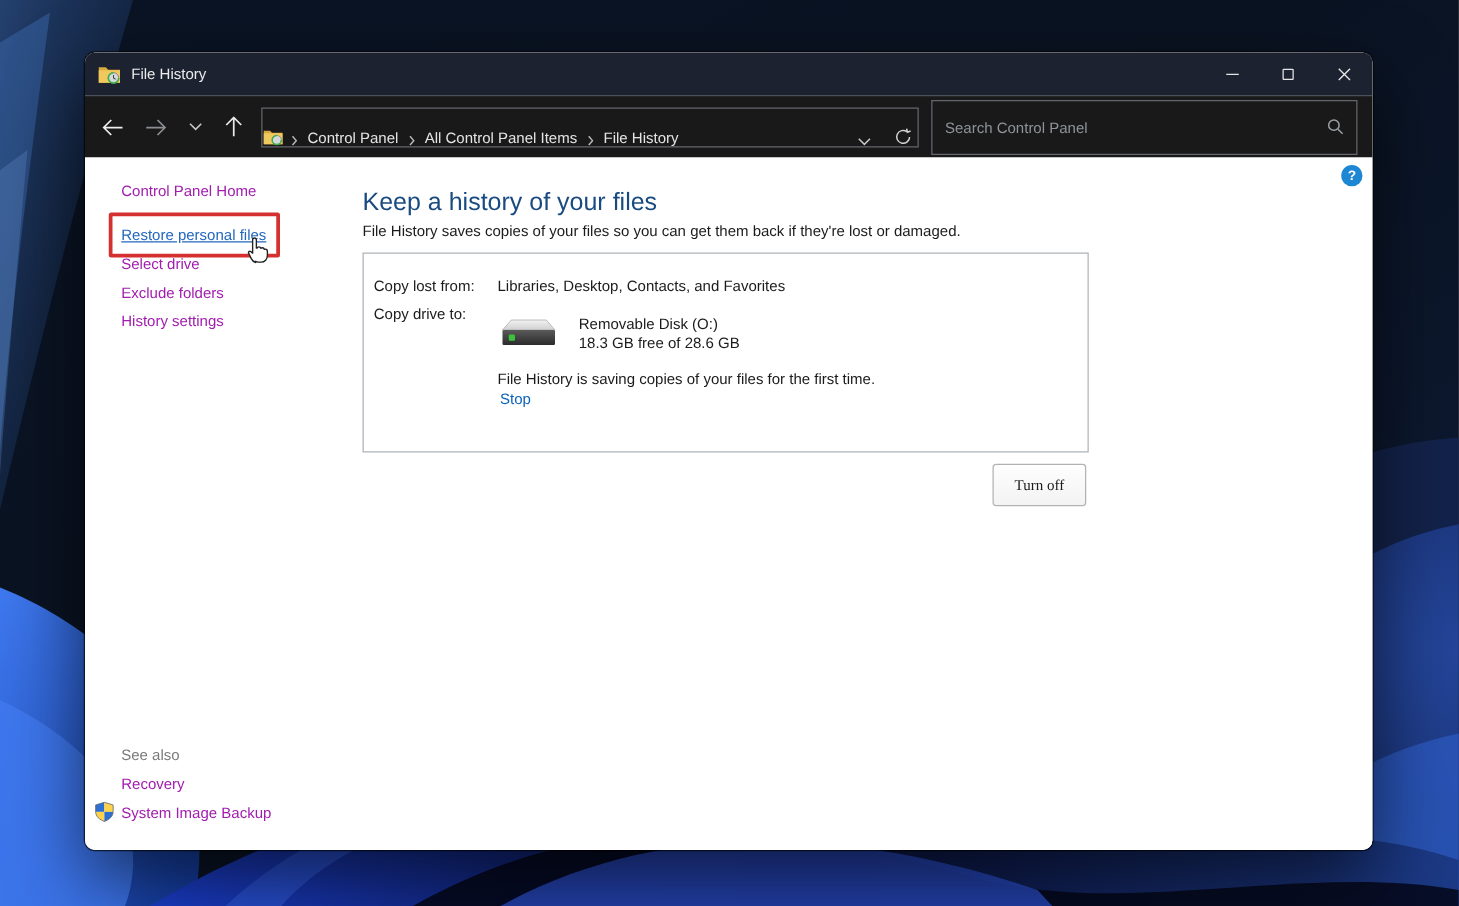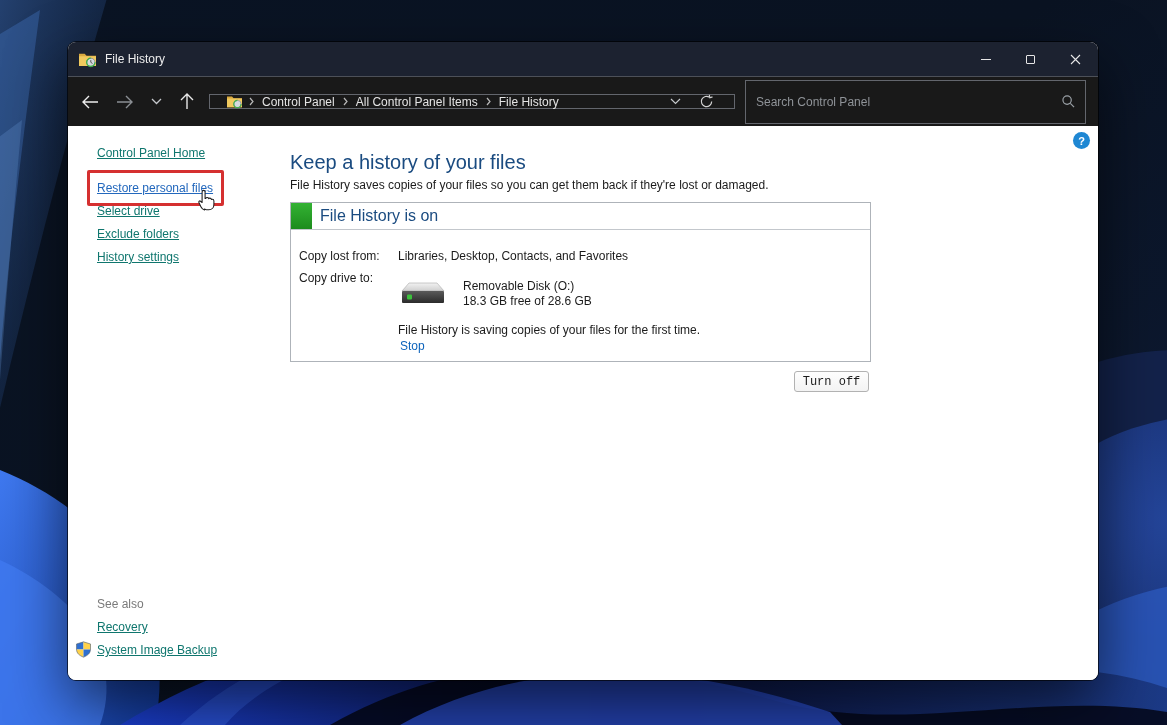--- a/index.html
+++ b/index.html
@@ -24,41 +24,41 @@
   .caption-btn { width:45px; height:34px; display:flex; align-items:center; justify-content:center; cursor:default; }
   .glyph-min { width:10px; height:1px; background:#e6e6e6; display:block; }
   .glyph-max { width:9px; height:9px; border:1px solid #e6e6e6; border-radius:1px; display:block; }
   .glyph-close { stroke:#e6e6e6; }
 
   
   .navbar { height:50px; background:#191919; border-top:1px solid #4c5058; display:flex; align-items:center; padding:0 12px 0 8px; }
   .nav-btn { height:28px; display:flex; align-items:center; justify-content:center; border-radius:4px; }
   .nav-btn svg { display:block; }
   .addressbar {
-    flex:1; height:15px; margin-left:8px; border:1px solid #63666d; background:#191919;
-    display:flex; align-items:center; padding:0 16px; min-width:0;
+    flex:1; height:32px; margin-left:8px; border:1px solid #63666d; background:#191919;
+    display:flex; align-items:flex-end; padding:0 0; min-width:0;
   }
   .addressbar .crumb { color:#e4e4e4; font-size:12px; padding:0 2px; white-space:nowrap; }
   .crumb-sep { margin:0 6px; display:flex; align-items:center; }
   .addr-spacer { flex:1; }
   .searchbox {
     width:341px; height:44px; margin-left:10px; border:1px solid #63666d; background:#191919;
     display:flex; align-items:center; padding:0 10px;
   }
   .searchbox input {
     flex:1; background:transparent; border:none; outline:none;
     color:#d6d6d6; font-size:12px; font-family:inherit;
   }
   .searchbox input::placeholder { color:#8f9398; opacity:1; }
 
   
   .content { position:absolute; top:84px; left:0; right:0; bottom:0; background:#ffffff; }
 
   .sidebar { position:absolute; left:0; top:0; bottom:0; width:222px; }
-  .side-link { position:absolute; left:29px; font-size:12px; color:#0f766e; white-space:nowrap; cursor:pointer;text-decoration:underline; }
+  .side-link { position:absolute; left:29px; font-size:12px; color:#a21caf; white-space:nowrap; cursor:pointer; }
   .side-link.hovered { color:#2368bd; text-decoration:underline; }
   .side-caption { position:absolute; left:29px; font-size:12px; color:#7a7a7a; white-space:nowrap; }
   .annotation-box {
     position:absolute; left:19px; top:44px; width:137px; height:36px;
     border:3px solid #d53030; border-radius:2px; pointer-events:none;
   }
   .cursor-hand { position:absolute; left:127px; top:61px; pointer-events:none; }
   .shield { position:absolute; left:7px; top:515px; }
 
   .main { position:absolute; left:222px; top:0; right:0; bottom:0; }
@@ -73,23 +73,23 @@
   .lbl-from { position:absolute; left:8px; top:19px; }
   .val-from { position:absolute; left:107px; top:19px; }
   .lbl-to { position:absolute; left:8px; top:41px; }
   .drive-icon { position:absolute; left:110px; top:48px; }
   .drive-name { position:absolute; left:172px; top:49px; }
   .drive-space { position:absolute; left:172px; top:64px; }
   .status-msg { position:absolute; left:107px; top:93px; }
   .stop-link { position:absolute; left:109px; top:109px; color:#0c63bb; cursor:pointer; }
 
   .turnoff-btn {
-    position:absolute; left:504px; top:245px; width:75px; height:21px;
+    position:absolute; left:504px; top:245px; width:75px; height:34px;
     background:linear-gradient(#fefefe,#f3f3f3); border:1px solid #b2b2b2; border-radius:3px;
-    font-size:12px; color:#1b1b1b; font-family:Liberation Mono, monospace; cursor:pointer;
+    font-size:12px; color:#1b1b1b; font-family:Liberation Serif, serif; cursor:pointer;
   }
   .help-icon {
     position:absolute; right:8px; top:6px; width:17px; height:17px; border-radius:50%;
     background:#1e87d3; color:#fff; font-size:11px; font-weight:bold;
     display:flex; align-items:center; justify-content:center; cursor:pointer;
   }
 </style>
 </head>
 <body>
 
@@ -258,24 +258,20 @@
         <path d="M8 0.8 L14.6 2.8 V7.6 c0 4.2-3.2 6.3-6.6 7.6 C4.6 13.9 1.4 11.8 1.4 7.6 V2.8 Z" fill="none" stroke="#5a646e" stroke-width="0.6"></path>
       </svg>
       <span class="side-link" style="top:517px">System Image Backup</span>
     </div>
 
     <div class="main">
       <div class="page-heading">Keep a history of your files</div>
       <div class="page-desc">File History saves copies of your files so you can get them back if they're lost or damaged.</div>
 
       <div class="panel">
-        <div class="panel-header">
-          <div class="status-block"></div>
-          <div class="panel-title">File History is on</div>
-        </div>
         <div class="panel-body">
           <span class="lbl-from">Copy lost from:</span>
           <span class="val-from">Libraries, Desktop, Contacts, and Favorites</span>
           <span class="lbl-to">Copy drive to:</span>
 
           <svg class="drive-icon" width="44" height="30" viewBox="0 0 44 30">
             <defs>
               <linearGradient id="dTop" x1="0" y1="0" x2="0" y2="1">
                   <stop offset="0" stop-color="#f2f2f2"></stop>
                   <stop offset="1" stop-color="#cfcfcf"></stop>

